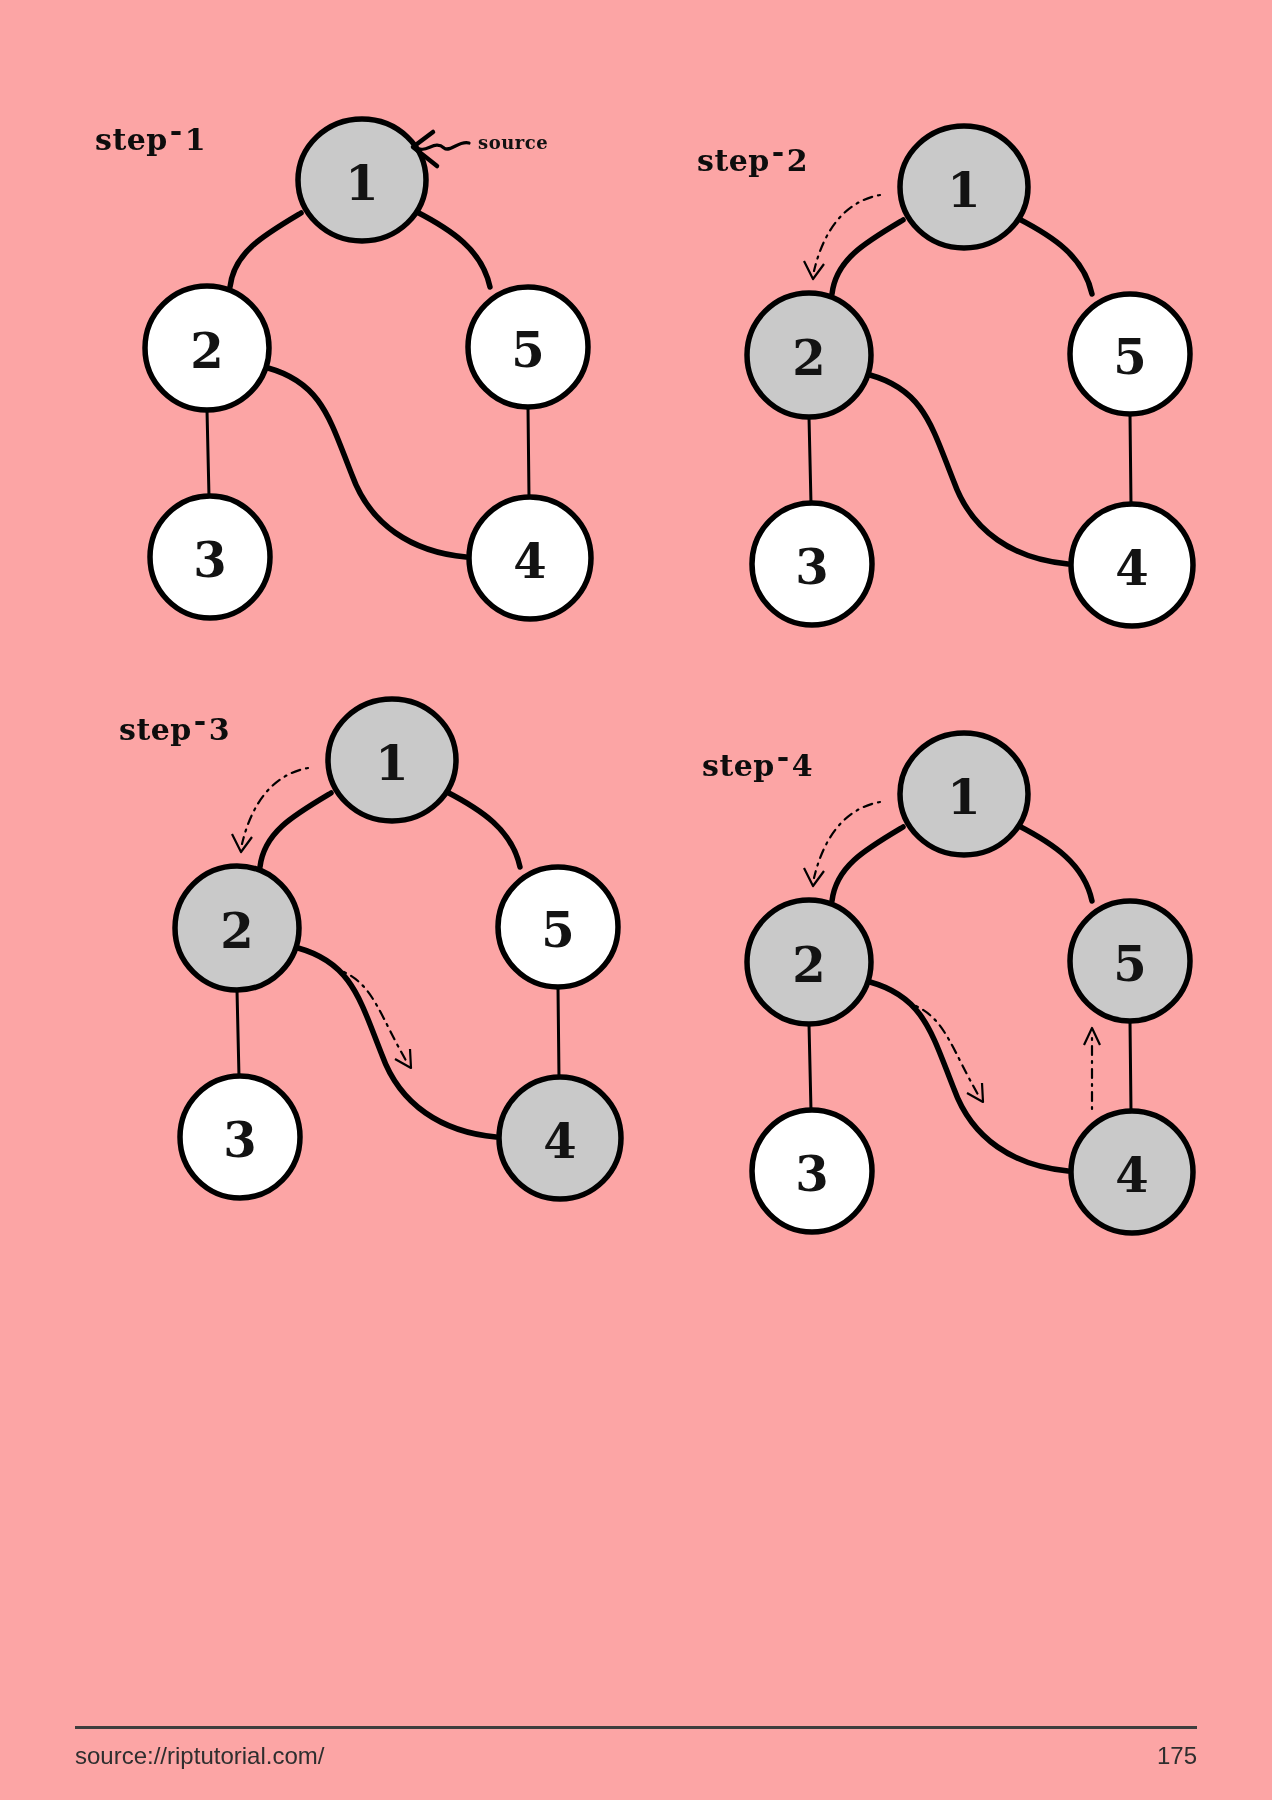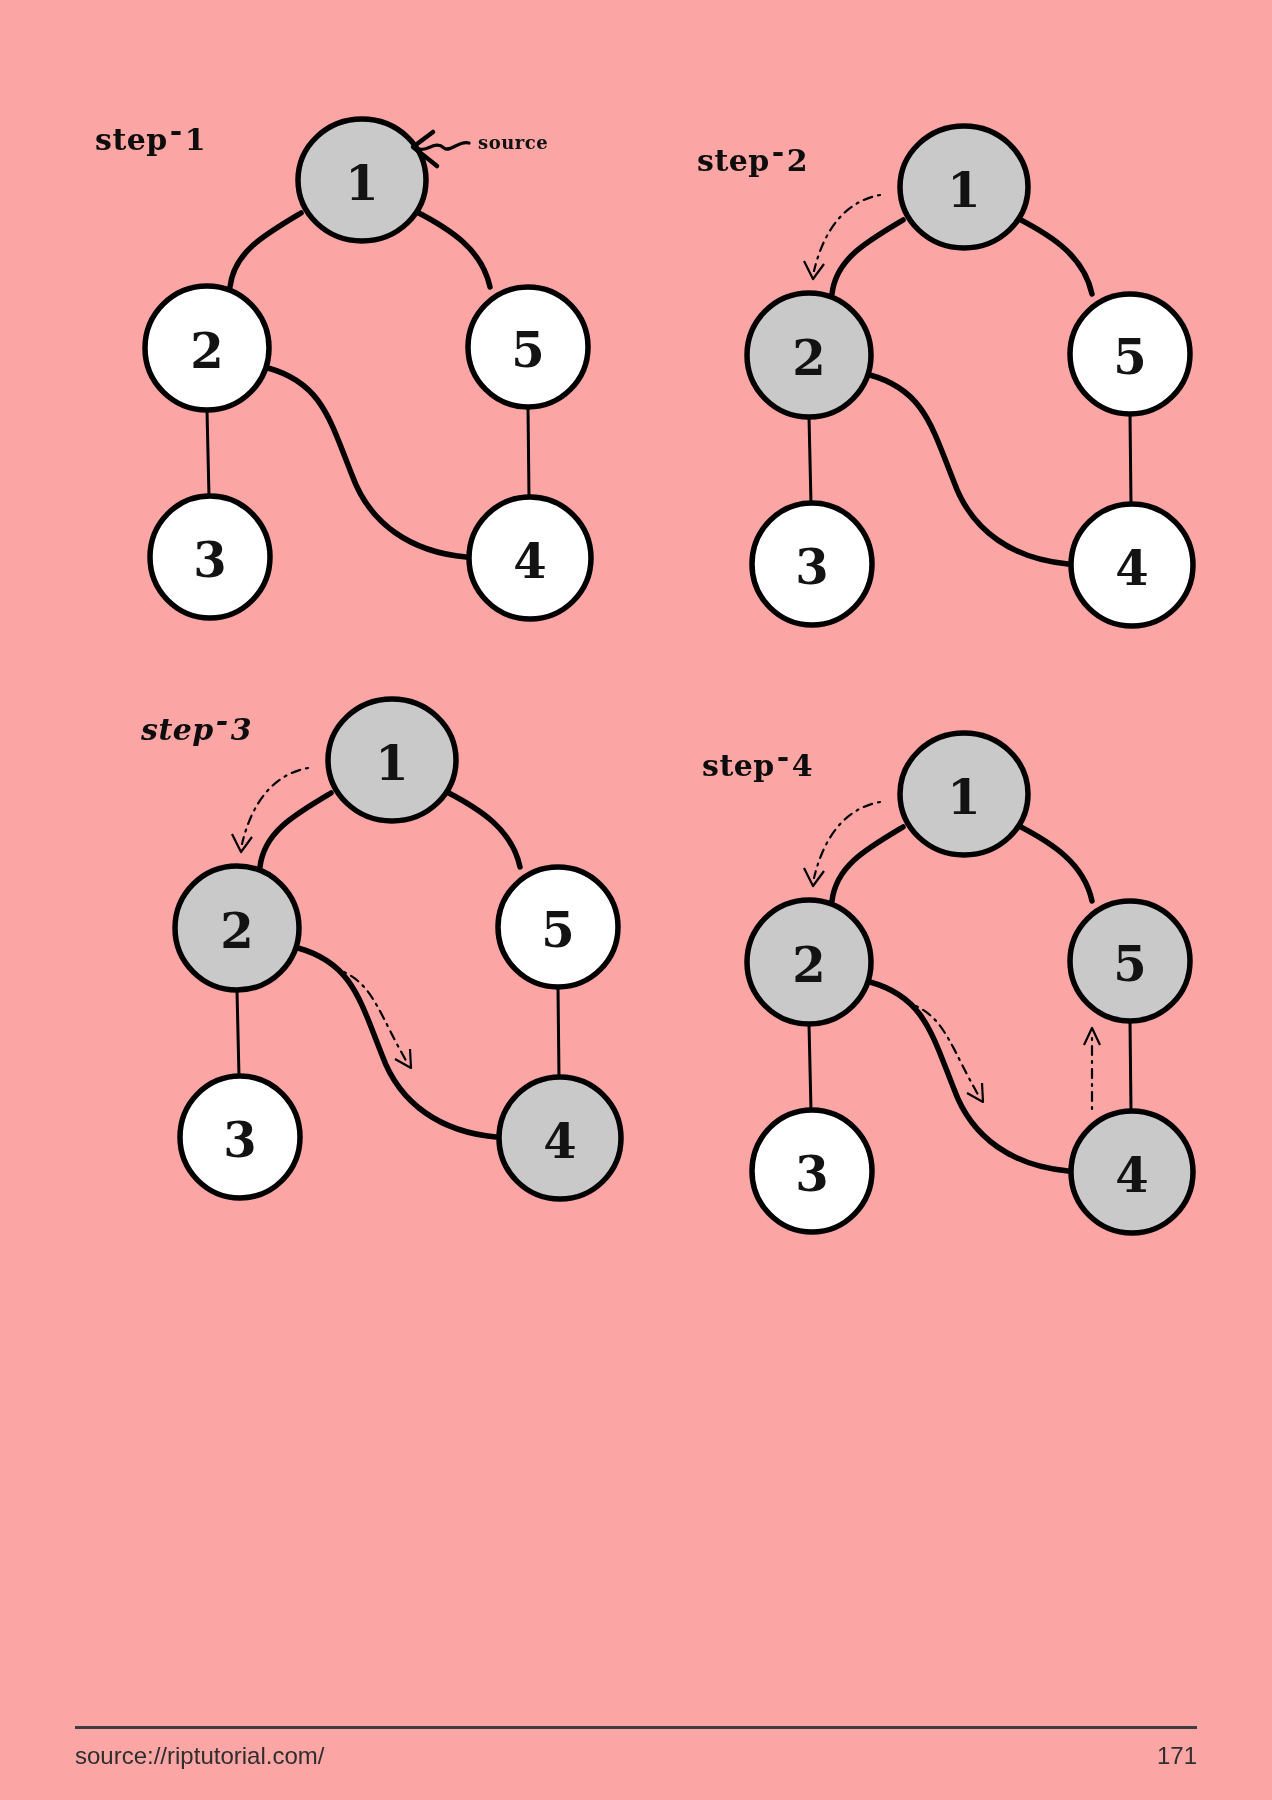--- a/index.html
+++ b/index.html
@@ -18,21 +18,21 @@
   .panel-3{left:684px;top:714px;}
   .panel svg{position:absolute;left:0;top:0;}
   .step-label{
     position:absolute;z-index:2;
     font-family:"DejaVu Serif",serif;
     font-weight:bold;font-size:30px;color:#0d0d0d;
     letter-spacing:0.5px;white-space:nowrap;
   }
   .panel-0 .step-label{left:13px;top:22px;}
   .panel-1 .step-label{left:13px;top:36px;}
-  .panel-2 .step-label{left:29px;top:32px;font-style:italic;}
+  .panel-2 .step-label{left:7px;top:32px;}
   .panel-3 .step-label{left:18px;top:34px;}
   .sl-sep{display:inline-block;transform:translateY(-9px);padding:0 2px;font-weight:bold;}
   .node-digit{
     font-family:"DejaVu Serif",serif;
     font-size:48px;font-weight:bold;fill:#131313;
   }
   .source-text{
     font-family:"DejaVu Serif",serif;
     font-size:18px;font-weight:bold;fill:#111111;letter-spacing:0.5px;
   }
@@ -199,16 +199,16 @@
             <text x="446" y="250" text-anchor="middle" dominant-baseline="central" class="node-digit">5</text>
           </g>
         </svg>
       </div>
     </div>
 
   <div class="footer">
     <div class="footer-rule"></div>
     <div class="footer-row">
       <span class="footer-url">source://riptutorial.com/</span>
-      <span class="footer-page">171</span>
+      <span class="footer-page">175</span>
     </div>
   </div>
 </div>
 
 </body></html>

